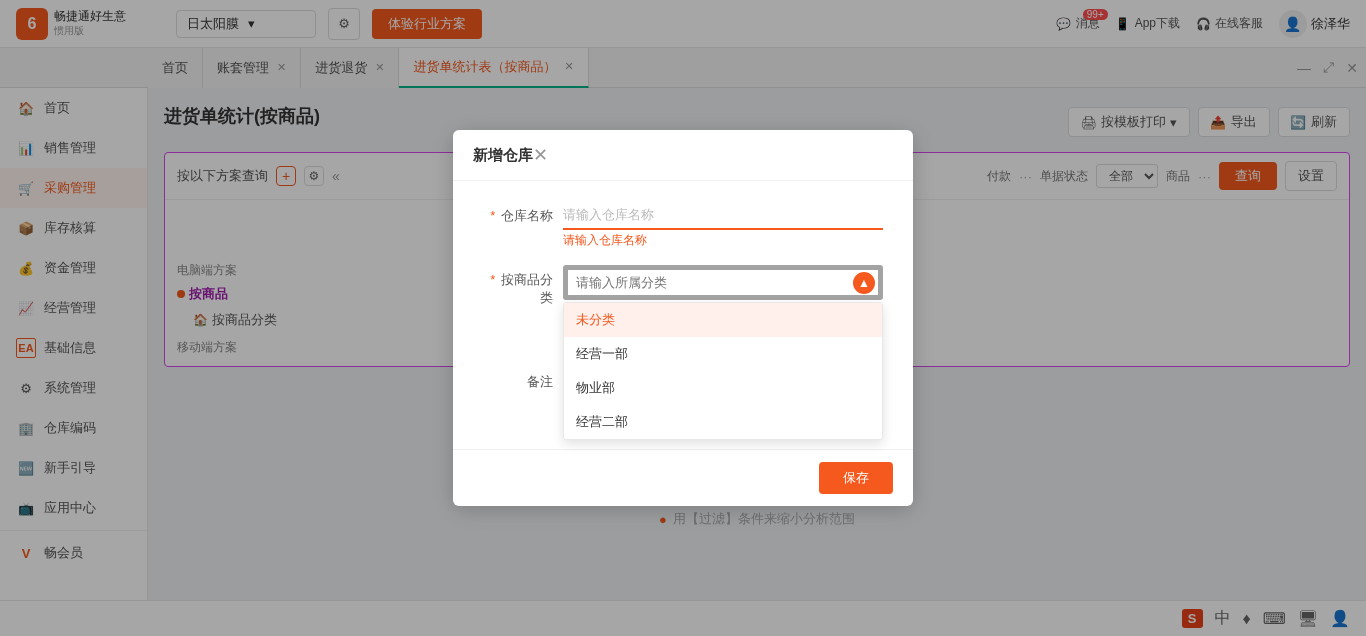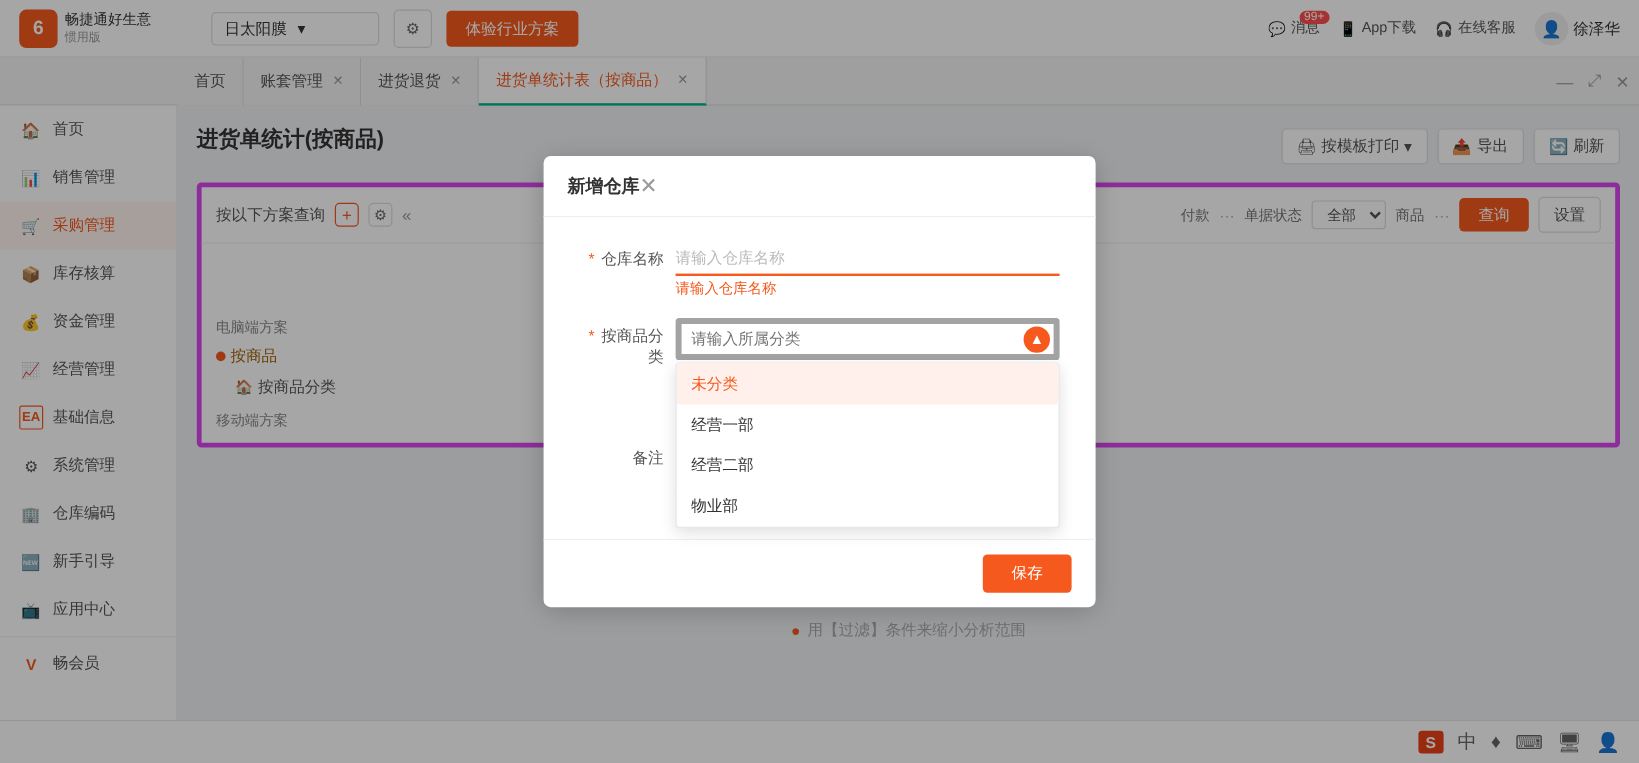--- a/index.html
+++ b/index.html
@@ -95,32 +95,32 @@
     .content { flex: 1; padding: 16px; overflow: auto; position: relative; }
     .page-title { font-size: 18px; font-weight: 600; color: #333; margin-bottom: 12px; }
     .page-header { display: flex; align-items: center; justify-content: space-between; margin-bottom: 12px; }
     .page-actions { display: flex; align-items: center; gap: 8px; }
     .btn-outline { border: 1px solid #ddd; background: #fff; border-radius: 4px; padding: 5px 12px; cursor: pointer; color: #555; font-size: 13px; display: flex; align-items: center; gap: 4px; }
     .btn-primary { background: #f5591e; color: #fff; border: none; border-radius: 4px; padding: 5px 16px; cursor: pointer; font-size: 13px; }
     .btn-secondary { background: #fff; border: 1px solid #ddd; border-radius: 4px; padding: 5px 12px; cursor: pointer; font-size: 13px; color: #555; }
 
     
     .query-section {
-      background: #fff; border: 4px solid #d946ef; border-radius: 4px; margin-bottom: 12px;
+      background: #fff; border: 1px solid #d946ef; border-radius: 4px; margin-bottom: 12px;
     }
     .query-header {
       display: flex; align-items: center; gap: 8px;
       padding: 8px 12px; border-bottom: 1px solid #f0f0f0;
     }
     .query-header-title { font-size: 13px; color: #555; }
     .query-add-btn { width: 20px; height: 20px; border: 1px solid #f5591e; color: #f5591e; border-radius: 4px; display: flex; align-items: center; justify-content: center; cursor: pointer; font-size: 14px; }
     .query-body { display: flex; padding: 8px 12px; gap: 20px; }
     .query-scheme-tree { min-width: 120px; margin-top: 48px; }
     .tree-item { padding: 4px 0; cursor: pointer; display: flex; align-items: center; gap: 4px; }
-    .tree-item.active { color: #a16207; }
+    .tree-item.active { color: #a21caf; font-weight: bold; }
     .tree-bullet { width: 8px; height: 8px; border-radius: 50%; background: #f5591e; }
     .sub-tree-item { padding: 4px 0 4px 16px; cursor: pointer; display: flex; align-items: center; gap: 4px; font-size: 13px; color: #555; }
 
     
     .overlay {
       position: fixed; top: 0; left: 0; width: 100%; height: 100%;
       background: rgba(0,0,0,0.35); z-index: 100;
       display: flex; align-items: center; justify-content: center;
     }
 
@@ -432,22 +432,22 @@
         <div class="form-label">
           <span class="required">*</span>
           <span>按商品分类</span>
         </div>
         <div class="form-input-wrap dropdown-wrap">
           <input class="dropdown-input" placeholder="请输入所属分类" style="">
           <div class="dropdown-arrow">▲</div>
           <div class="dropdown-list">
             <div class="dropdown-item selected">未分类</div>
             <div class="dropdown-item">经营一部</div>
+            <div class="dropdown-item">物业部</div>
             <div class="dropdown-item">经营二部</div>
-            <div class="dropdown-item">物业部</div>
           </div>
         </div>
       </div>
 
       <div class="form-row" style="margin-top:60px;">
         <div class="form-label">
           <span>备注</span>
         </div>
         <div class="form-input-wrap">
           <textarea class="form-textarea" rows="2" style=""></textarea>

